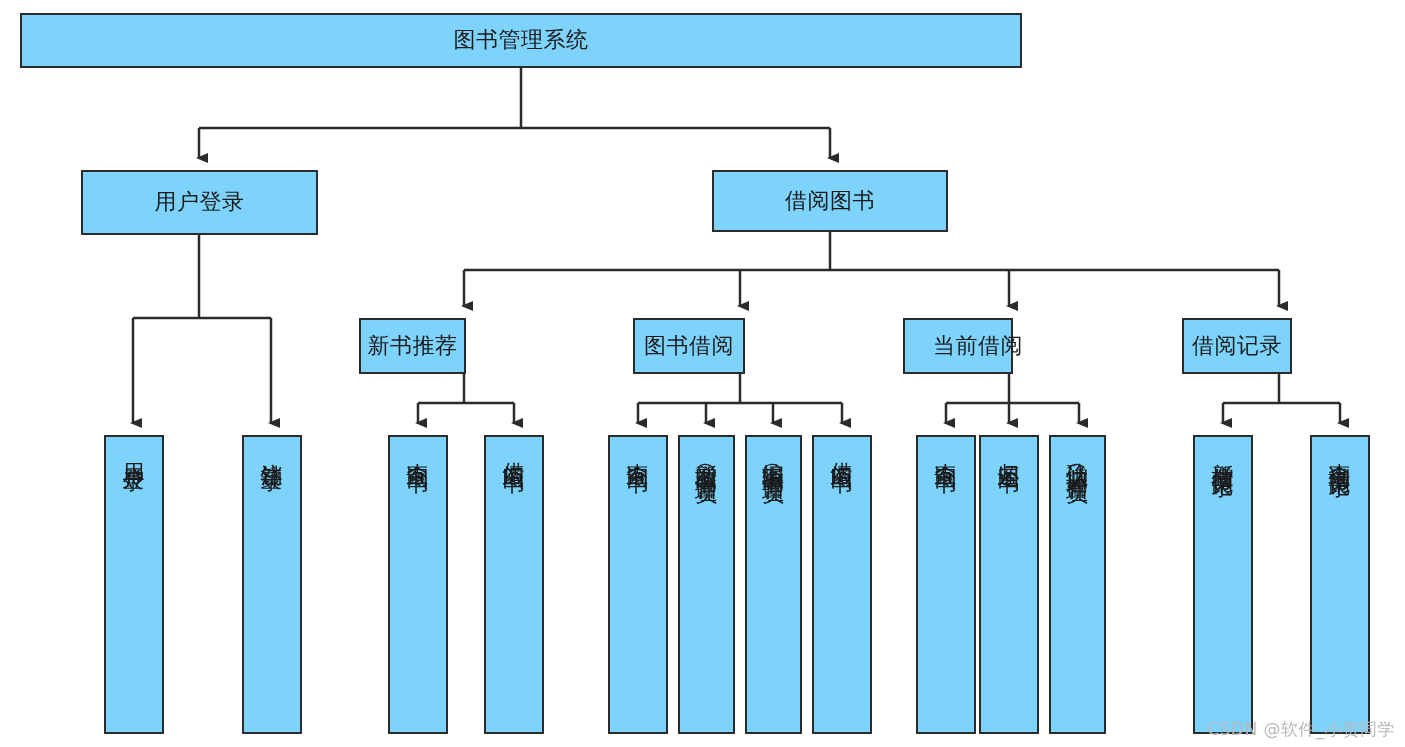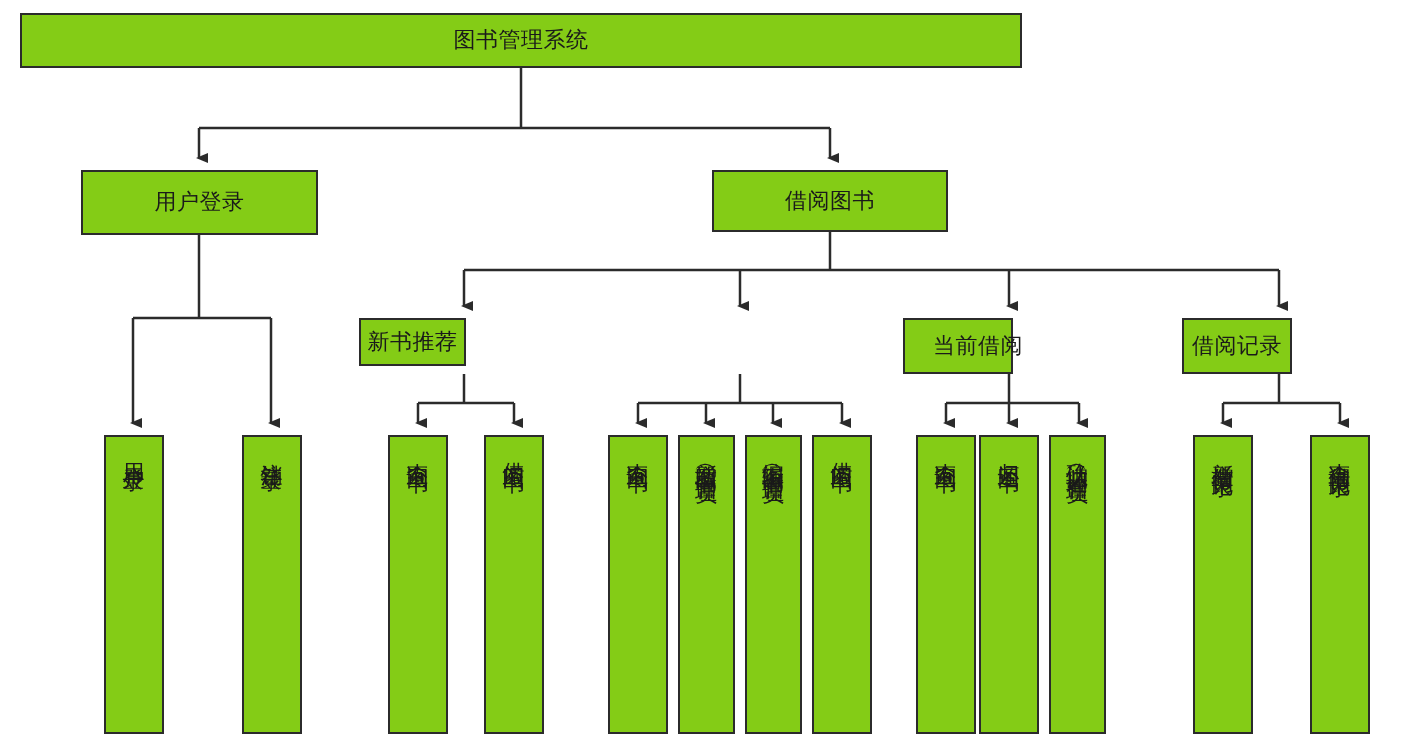--- a/index.html
+++ b/index.html
@@ -22,21 +22,21 @@
     left: 0;
     top: 0;
     width: 1405px;
     height: 747px;
     pointer-events: none;
   }
   .node {
     position: absolute;
     box-sizing: border-box;
     border: 2.5px solid #2b2b2b;
-    background: #84cc16;
+    background: #7dd3fc;
     display: flex;
     align-items: center;
     justify-content: center;
     color: #1a1a1a;
     font-size: 22px;
     line-height: 1.22;
     letter-spacing: 0.5px;
     z-index: 2;
   }
   .node.leaf {
@@ -124,22 +124,25 @@
     <span class="htext">图书管理系统</span>
   </div>
 
   <div class="node" style="left:81px; top:170px; width:237px; height:65px;">
     <span class="htext">用户登录</span>
   </div>
   <div class="node" style="left:712px; top:170px; width:236px; height:62px;">
     <span class="htext">借阅图书</span>
   </div>
 
-  <div class="node" style="left:359px; top:318px; width:107px; height:48px;">
+  <div class="node" style="left:359px; top:318px; width:107px; height:56px;">
     <span class="htext">新书推荐</span>
+  </div>
+  <div class="node" style="left:633px; top:318px; width:112px; height:56px;">
+    <span class="htext">图书借阅</span>
   </div>
   <div class="node" style="left:903px; top:318px; width:110px; height:56px;padding-left:40px;">
     <span class="htext">当前借阅</span>
   </div>
   <div class="node" style="left:1172px; top:318px; width:110px; height:56px;margin-left:10px;">
     <span class="htext">借阅记录</span>
   </div>
 
   <div class="node leaf" style="left:104px; top:435px; width:60px; height:299px;">
     <span class="vtext">用户登录</span>
@@ -178,14 +181,15 @@
     <span class="vtext">确认归还（管理员）</span>
   </div>
 
   <div class="node leaf" style="left:1193px; top:435px; width:60px; height:299px;">
     <span class="vtext">新增借阅记录</span>
   </div>
   <div class="node leaf" style="left:1310px; top:435px; width:60px; height:299px;">
     <span class="vtext">查询借阅记录</span>
   </div>
 
+  <div id="watermark">CSDN @软件_小贺同学</div>
 
 </div>
 
 </body></html>

